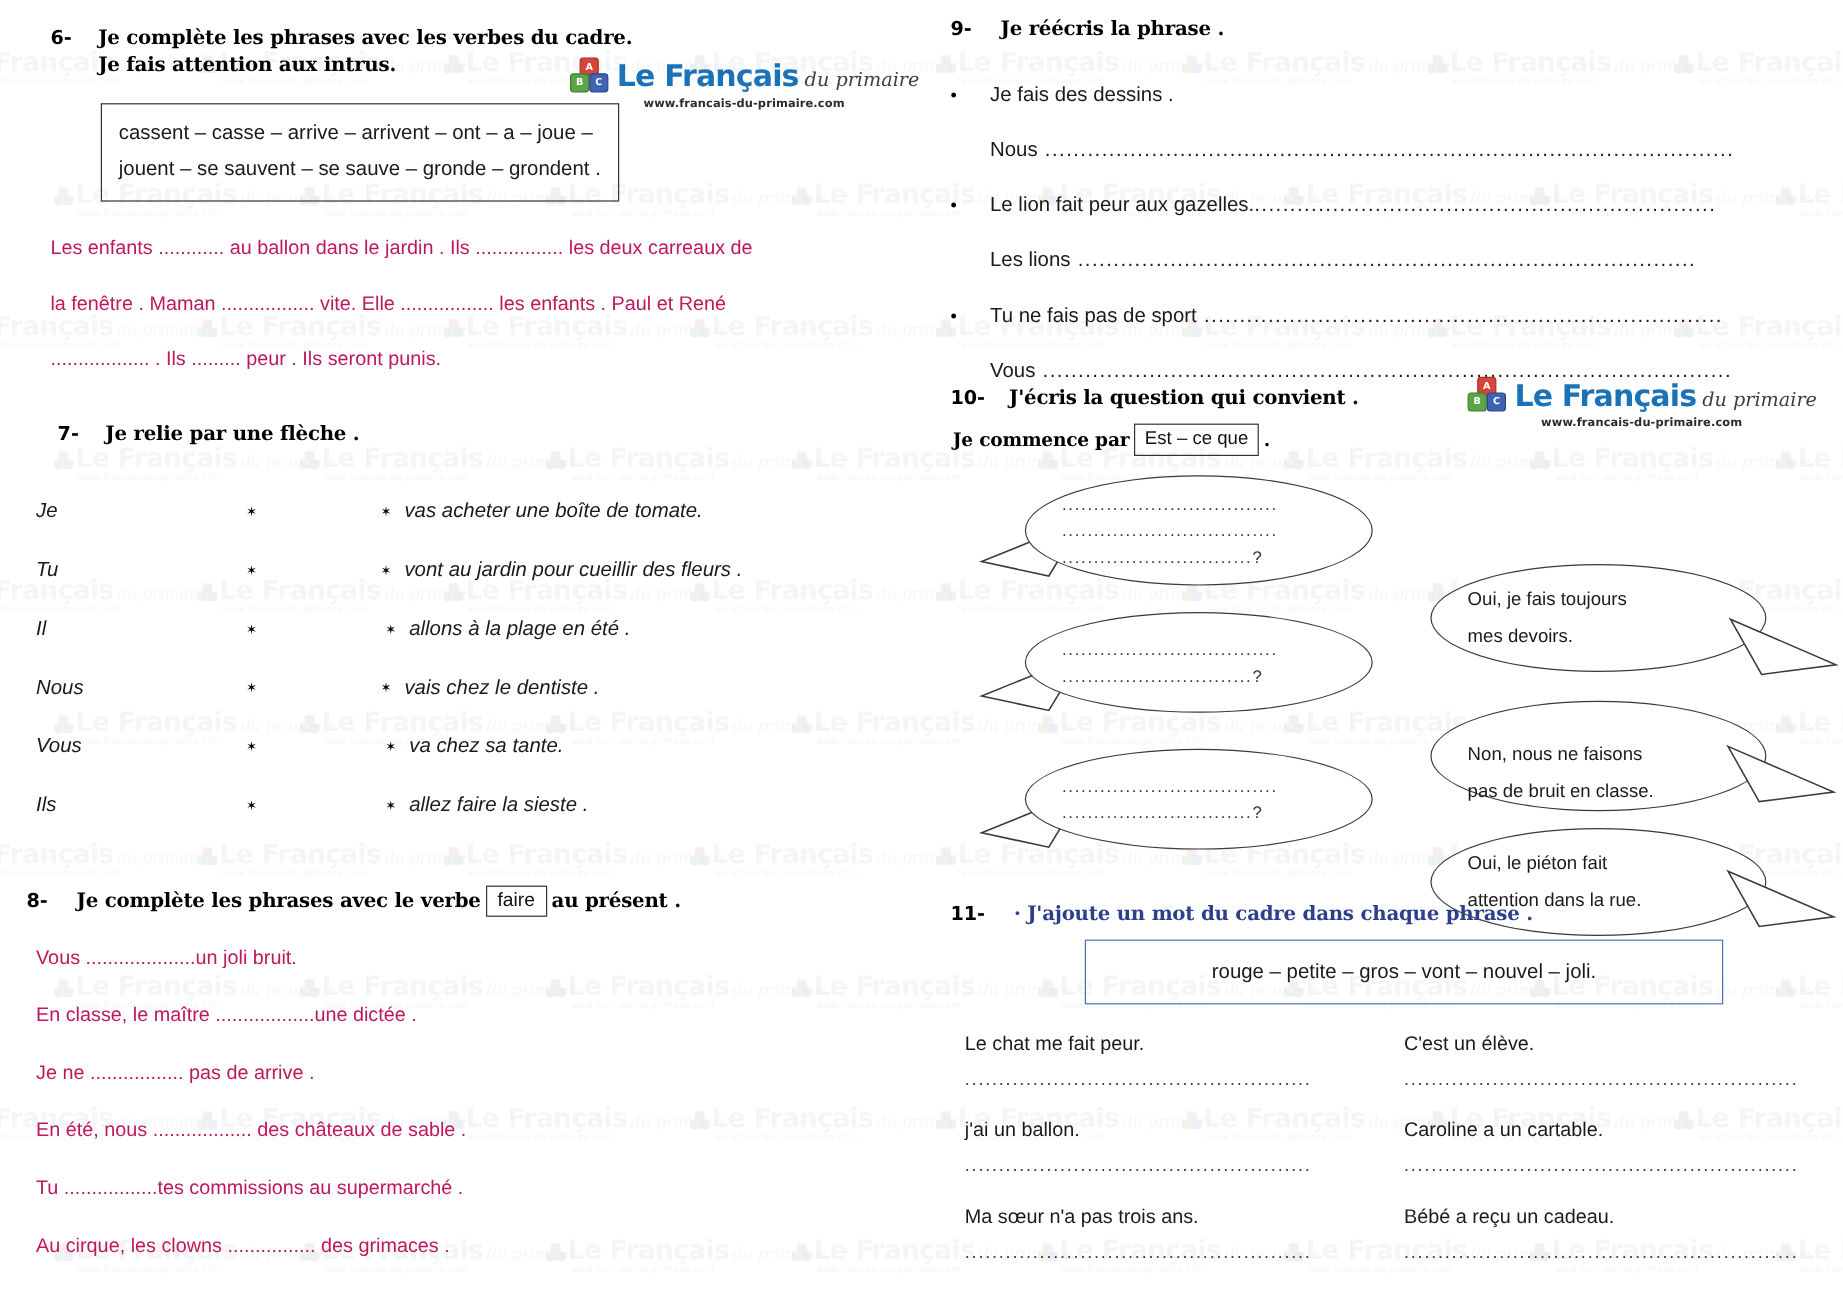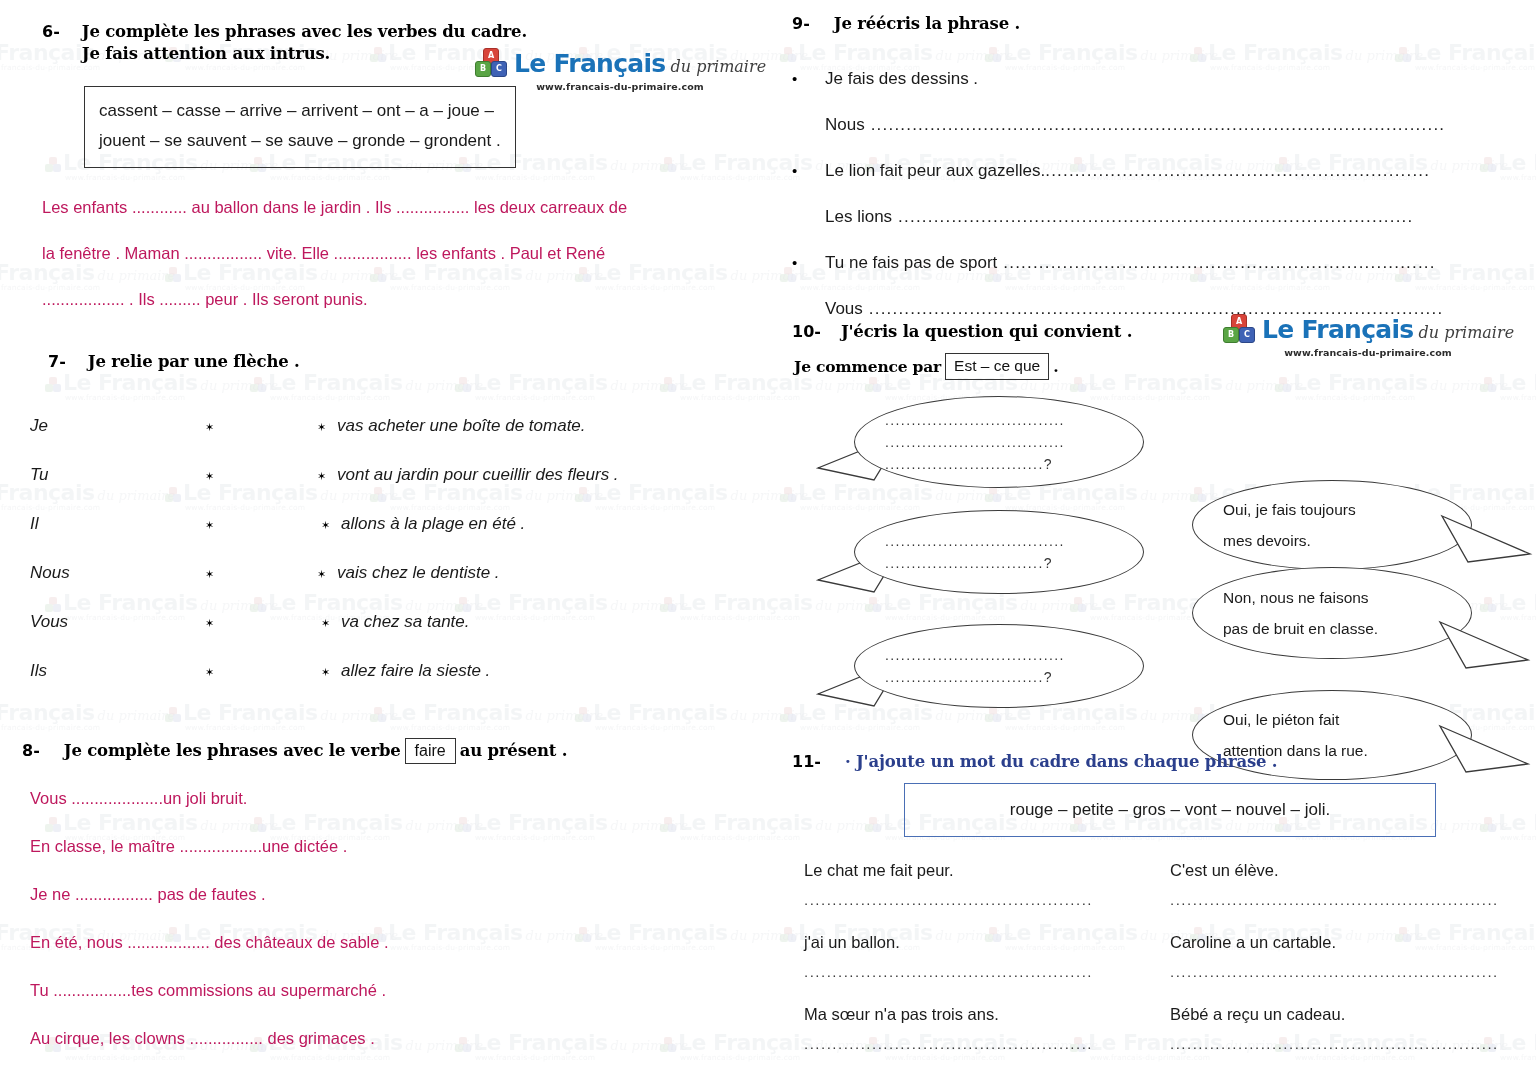--- a/index.html
+++ b/index.html
@@ -390,21 +390,21 @@
         <div class="ex-num">8-</div>
         <div style="display:flex; align-items:center;">
           <span class="ex-title">Je complète les phrases avec le verbe</span>
           <span class="inline-box">faire</span>
           <span class="ex-title">au présent .</span>
         </div>
       </div>
       <div style="margin-top:10px; margin-left:8px;">
         <div class="body-txt lh40" style="line-height:48px;">Vous ....................un joli bruit.</div>
         <div class="body-txt lh40" style="line-height:48px;">En classe, le maître ..................une dictée .</div>
-        <div class="body-txt lh40" style="line-height:48px;">Je ne ................. pas de fautes .</div>
+        <div class="body-txt lh40" style="line-height:48px;">Je ne ................. pas de arrive .</div>
         <div class="body-txt lh40" style="line-height:48px;">En été, nous .................. des châteaux de sable .</div>
         <div class="body-txt lh40" style="line-height:48px;">Tu .................tes commissions au supermarché .</div>
         <div class="body-txt lh40" style="line-height:48px;">Au cirque, les clowns ................ des grimaces .</div>
       </div>
     </div>
 
   </div>
 
   <div class="col-right">
 
@@ -480,29 +480,29 @@
         </div>
 
         <svg class="tail" style="left:18px; top:262px;" width="100" height="56" viewBox="0 0 100 56">
           <path d="M92,4 L8,38 L64,50 Z" fill="#ffffff" stroke="#3a3a3a" stroke-width="1.3"></path>
         </svg>
         <div class="bubble" style="left:62px; top:230px; width:290px; height:84px; padding:0 24px 0 30px;">
           <span class="bl">..................................</span>
           <span class="bl">..............................?</span>
         </div>
 
-        <div class="bubble" style="left:400px; top:86px; width:280px; height:90px; padding:0 20px 0 30px;">
+        <div class="bubble" style="left:400px; top:76px; width:280px; height:90px; padding:0 20px 0 30px;">
           <span class="bt">Oui, je fais toujours</span>
           <span class="bt">mes devoirs.</span>
         </div>
         <svg class="tail" style="left:640px; top:118px;" width="106" height="58" viewBox="0 0 106 58">
           <path d="M10,4 L98,42 L36,50 Z" fill="#ffffff" stroke="#3a3a3a" stroke-width="1.3"></path>
         </svg>
 
-        <div class="bubble" style="left:400px; top:173px; width:280px; height:92px; padding:0 20px 0 30px;">
+        <div class="bubble" style="left:400px; top:190px; width:280px; height:92px; padding:0 20px 0 30px;justify-content:flex-end;">
           <span class="bt">Non, nous ne faisons</span>
           <span class="bt">pas de bruit en classe.</span>
         </div>
         <svg class="tail" style="left:638px; top:224px;" width="106" height="58" viewBox="0 0 106 58">
           <path d="M10,4 L98,42 L36,50 Z" fill="#ffffff" stroke="#3a3a3a" stroke-width="1.3"></path>
         </svg>
 
         <div class="bubble" style="left:400px; top:296px; width:280px; height:90px; padding:0 20px 0 30px;">
           <span class="bt">Oui, le piéton fait</span>
           <span class="bt">attention dans la rue.</span>

